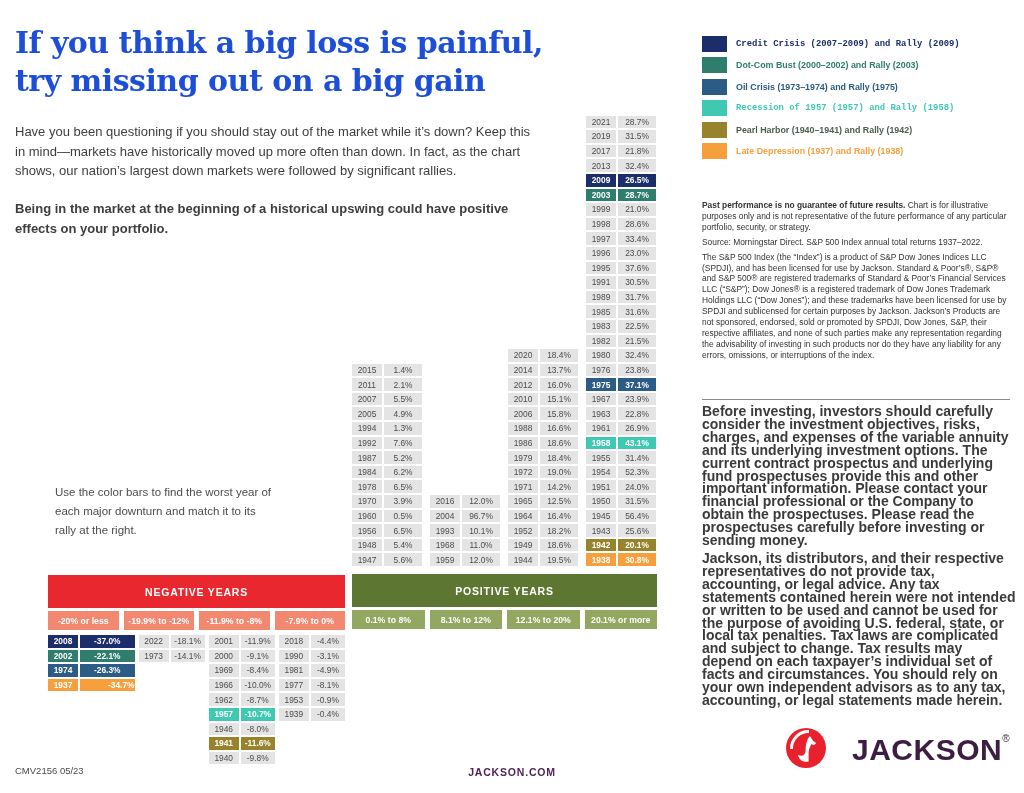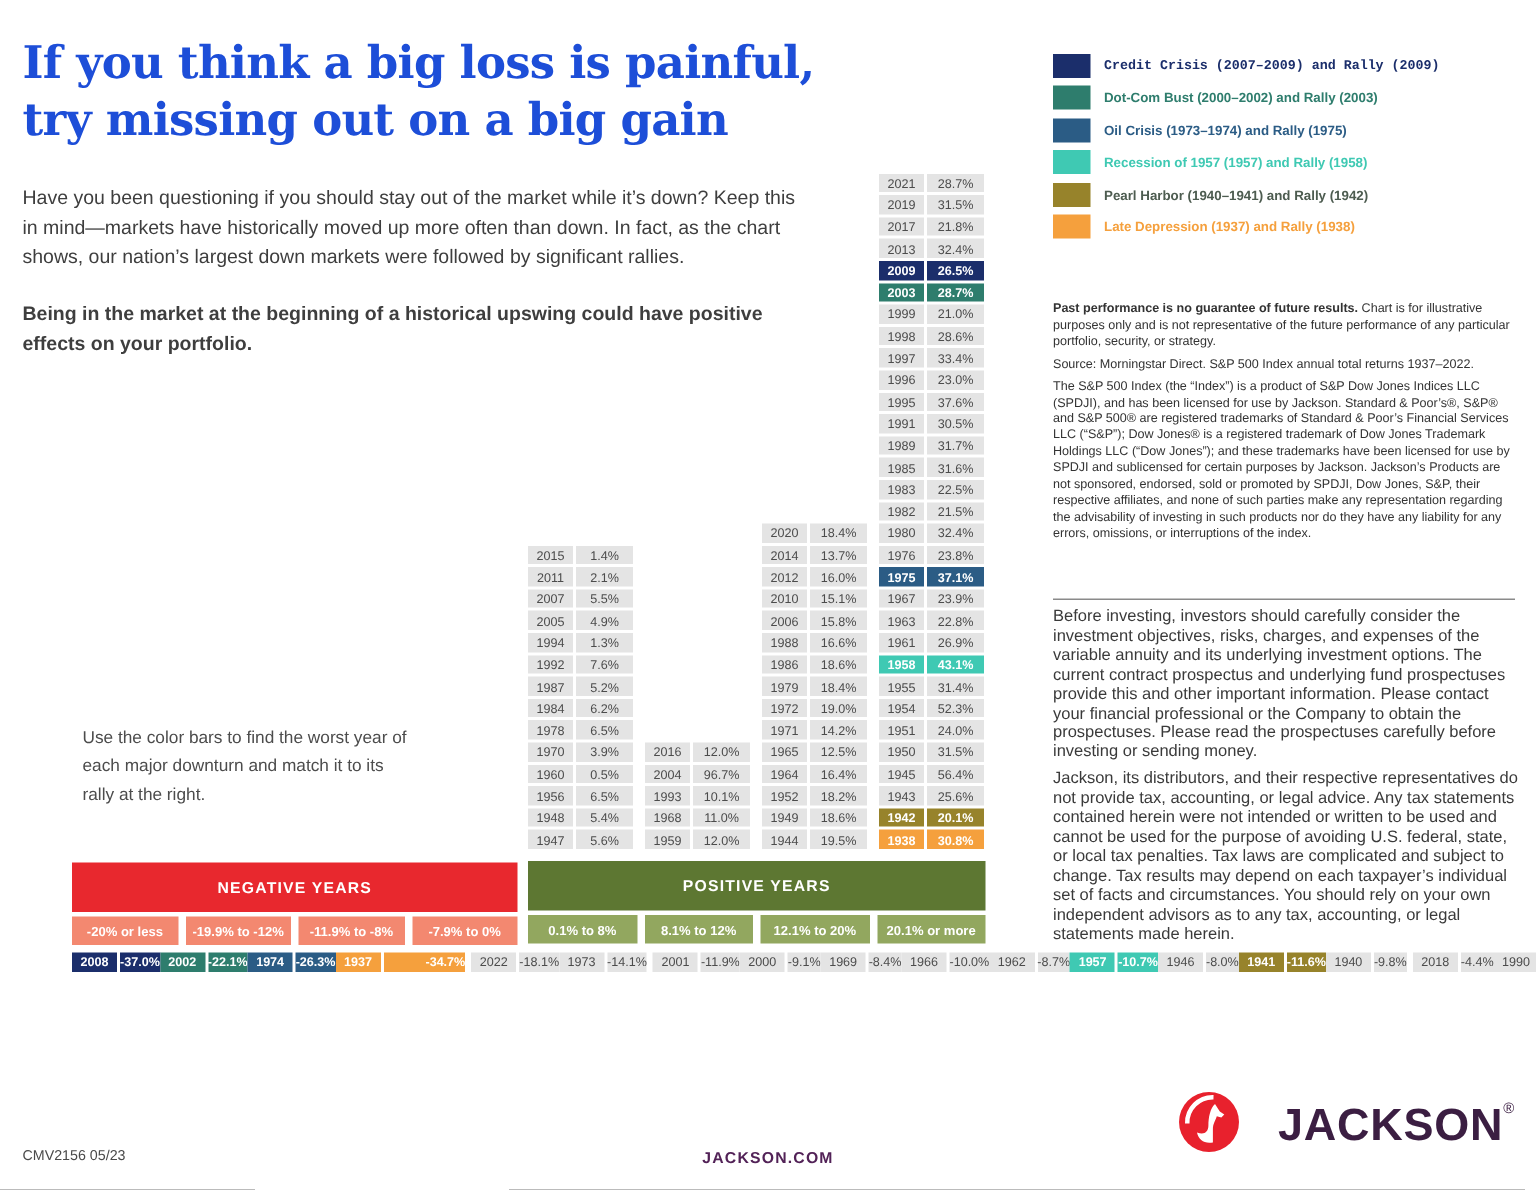--- a/index.html
+++ b/index.html
@@ -19,22 +19,22 @@
   .legend{left:702px;top:33px;width:315px;}
   .legend-item{display:flex;align-items:center;height:21.5px;}
   .legend-swatch{width:25px;height:16px;margin-right:9px;flex:0 0 25px;}
   .legend-label{font-size:8.9px;font-weight:bold;white-space:nowrap;}
 
   
   .fineprint{left:702px;top:200px;width:310px;font-size:8.4px;line-height:10.9px;color:#333;}
   .fineprint p{margin:0 0 4px 0;}
   .fineprint b{font-weight:bold;}
   .divider{left:702px;top:399px;width:308px;border-top:1px solid #8a8a8a;height:0;}
-  .legal{left:702px;top:405px;width:314px;font-size:11px;line-height:12.9px;
-         font-weight:normal;color:#3a3a3a;}
+  .legal{left:702px;top:405px;width:314px;font-size:14px;line-height:12.9px;
+         font-weight:bold;color:#3a3a3a;}
   .legal p{margin:0 0 5px 0;}
 
   
   .cell-row{display:flex;gap:2px;margin-bottom:2px;height:12.6px;flex:0 0 auto;}
   .cell{background:#e4e4e4;color:#4c4c4c;font-size:8.4px;display:flex;
         align-items:center;justify-content:center;white-space:nowrap;}
   .cell.year{width:30px;flex:0 0 30px;}
   .cell.val{flex:1;}
   .cell.hl{color:#ffffff;font-weight:bold;}
 
@@ -48,21 +48,21 @@
   .range-row{display:flex;gap:5px;margin-top:3px;}
   .range-cell{flex:1;height:19px;color:#fff;font-weight:bold;font-size:8.7px;
               display:flex;align-items:center;justify-content:center;white-space:nowrap;}
   .pos-sub{background:#92a75f;}
 
   
   .neg-sec{left:48px;top:575px;width:297px;}
   .band.neg{background:#e8282e;}
   .neg-sub{background:#f38870;}
   .neg-columns{display:flex;gap:4px;margin-top:5px;align-items:flex-start;}
-  .neg-col{flex:1;display:flex;flex-direction:row;}
+  .neg-col{flex:1;display:flex;flex-direction:column;}
 
   
   .footer-code{left:15px;top:765px;font-size:9.5px;color:#4a4a4a;}
   .footer-site{left:0;right:0;top:766px;text-align:center;font-size:10.5px;font-weight:bold;
                color:#522257;letter-spacing:0.8px;}
   .logo{left:786px;top:728px;display:flex;align-items:center;gap:26px;}
   .logo-text{font-size:30px;font-weight:bold;color:#3b1e42;letter-spacing:0.5px;
              font-family:"Liberation Sans",sans-serif;}
   .logo-reg{font-size:10px;vertical-align:18px;font-weight:normal;color:#3b1e42;}
 </style>
@@ -87,21 +87,21 @@
       <div class="legend-item">
         <div class="legend-swatch" style="background: rgb(46, 125, 109);"></div>
         <div class="legend-label" style="color: rgb(46, 125, 109);">Dot-Com Bust (2000–2002) and Rally (2003)</div>
       </div>
       <div class="legend-item">
         <div class="legend-swatch" style="background: rgb(43, 92, 133);"></div>
         <div class="legend-label" style="color: rgb(43, 92, 133);">Oil Crisis (1973–1974) and Rally (1975)</div>
       </div>
       <div class="legend-item">
         <div class="legend-swatch" style="background: rgb(63, 201, 179);"></div>
-        <div class="legend-label" style="color: rgb(63, 201, 179);">Recession of 1957 (1957) and Rally (1958)</div>
+        <div class="legend-label" style="color: rgb(63, 201, 179); font-family: Liberation Mono, monospace;">Recession of 1957 (1957) and Rally (1958)</div>
       </div>
       <div class="legend-item">
         <div class="legend-swatch" style="background: rgb(151, 131, 43);"></div>
         <div class="legend-label" style="color: rgb(77, 92, 80);">Pearl Harbor (1940–1941) and Rally (1942)</div>
       </div>
       <div class="legend-item">
         <div class="legend-swatch" style="background: rgb(245, 160, 61);"></div>
         <div class="legend-label" style="color: rgb(245, 160, 61);">Late Depression (1937) and Rally (1938)</div>
       </div>
     </div>

